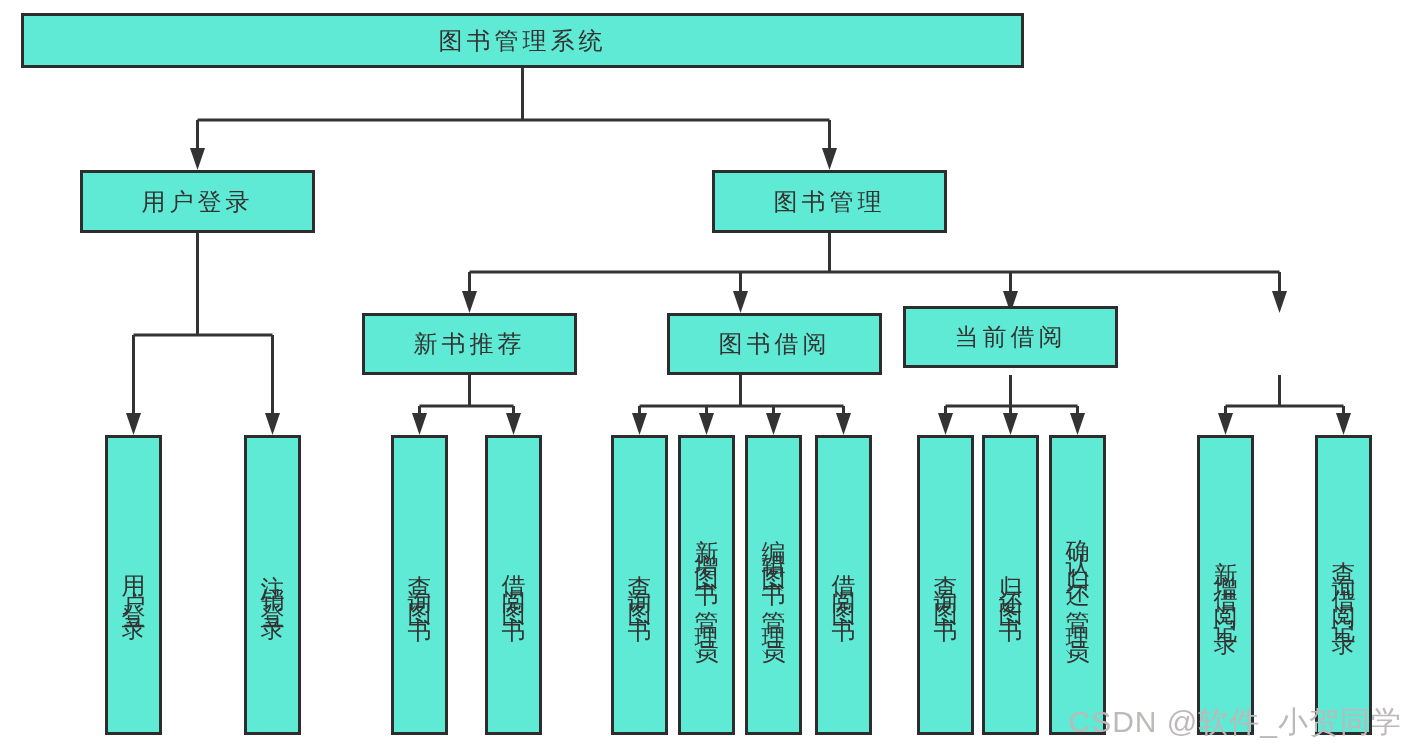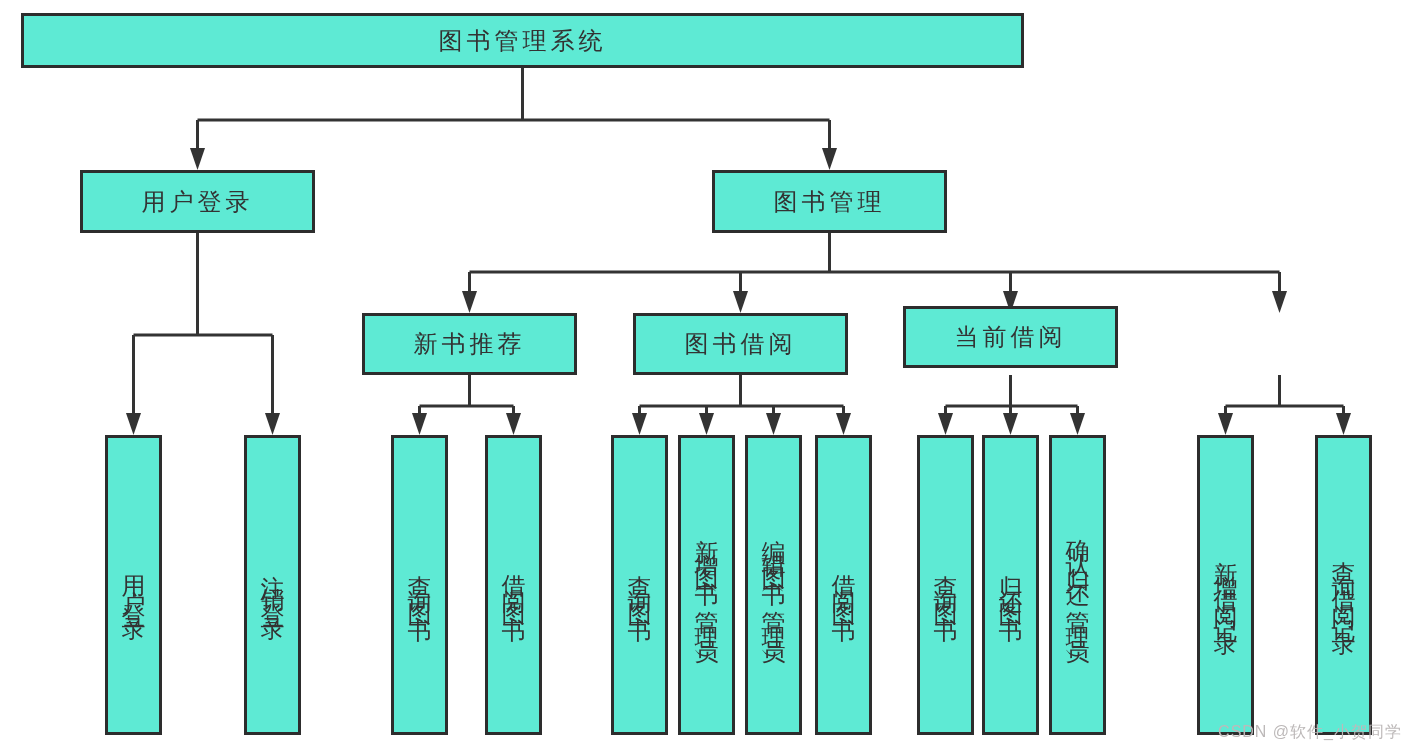--- a/index.html
+++ b/index.html
@@ -29,21 +29,21 @@
     writing-mode:vertical-lr;
     text-orientation:mixed;
     letter-spacing:0.6em;
     line-height:1;
     white-space:normal;
   }
   .lbl{display:block;}
   .watermark{
     position:absolute;
     right:3px;bottom:4px;
-    font-size:16px;
+    font-size:30px;
     letter-spacing:1px;
     color:var(--watermark,#bdb9b9);
     z-index:5;
   }
 </style>
 </head>
 <body>
 
 <div class="canvas" style="--line: #333333; --border: #2d2d2d; --text: #333333; --watermark: #bdb9b9;">
 
@@ -90,21 +90,21 @@
   <div class="box" style="left:80px;top:170px;width:235px;height:63px">
     <span class="lbl">用户登录</span>
   </div>
   <div class="box" style="left:712px;top:170px;width:235px;height:63px">
     <span class="lbl">图书管理</span>
   </div>
 
   <div class="box" style="left:362px;top:313px;width:215px;height:62px">
     <span class="lbl">新书推荐</span>
   </div>
-  <div class="box" style="left:633px;top:313px;width:215px;height:62px">
+  <div class="box" style="left:667px;top:313px;width:215px;height:62px">
     <span class="lbl">图书借阅</span>
   </div>
   <div class="box" style="left:903px;top:306px;width:215px;height:62px">
     <span class="lbl">当前借阅</span>
   </div>
 
   <div class="box leaf" style="left:105px;top:435px;width:57px;height:300px">
     <span class="lbl">用户登录</span>
   </div>
   <div class="box leaf" style="left:244px;top:435px;width:57px;height:300px">

